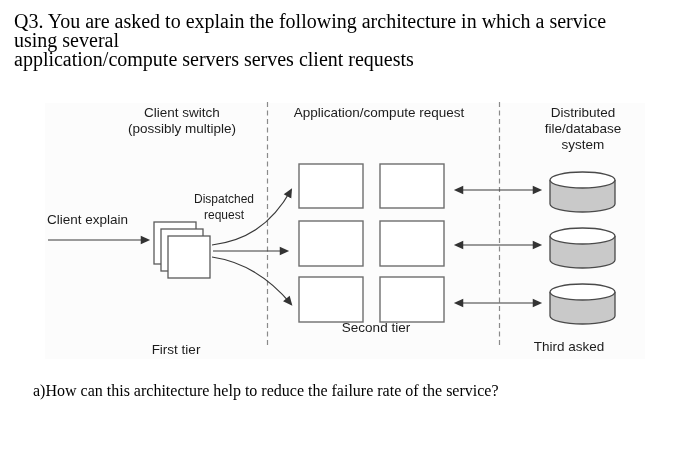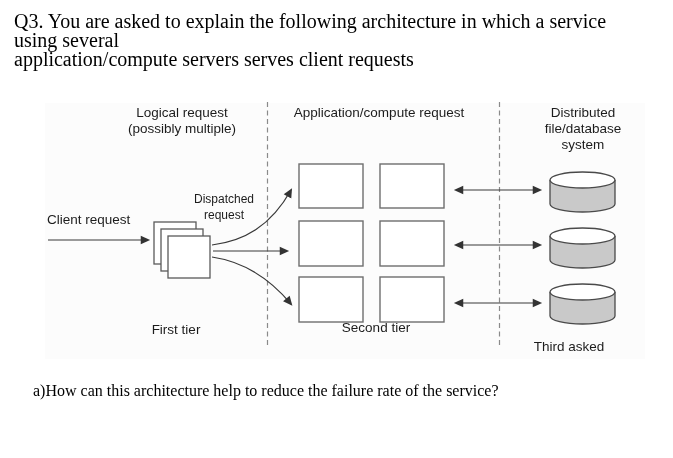--- a/index.html
+++ b/index.html
@@ -82,30 +82,30 @@
   <g>
     <path class="cyl-body" d="M550,236 V260 A32.5,8 0 0 0 615,260 V236" fill="#c9c9c9"></path>
     <ellipse class="cyl-top" cx="582.5" cy="236" rx="32.5" ry="8"></ellipse>
   </g>
   <g>
     <path class="cyl-body" d="M550,292 V316 A32.5,8 0 0 0 615,316 V292" fill="#c9c9c9"></path>
     <ellipse class="cyl-top" cx="582.5" cy="292" rx="32.5" ry="8"></ellipse>
   </g>
 </svg>
 
-<div class="lbl c" style="left:182px;top:105px;">Logical request
+<div class="lbl c" style="left:182px;top:105px;">Client switch
 (possibly multiple)</div>
 <div class="lbl c" style="left:379px;top:105px;">Application/compute request</div>
 <div class="lbl c" style="left:583px;top:105px;">Distributed
 file/database
 system</div>
 
-<div class="lbl" style="left:47px;top:212px;">Client request</div>
+<div class="lbl" style="left:47px;top:212px;">Client explain</div>
 <div class="lbl c dispatch" style="left:224px;top:191px;">Dispatched
 request</div>
 
-<div class="lbl c" style="left:176px;top:322px;text-align:right;">First tier</div>
+<div class="lbl c" style="left:176px;top:342px;text-align:right;">First tier</div>
 <div class="lbl c" style="left:376px;top:320px;">Second tier</div>
 <div class="lbl c" style="left:569px;top:339px;">Third asked</div>
 
 <div class="q-sub serif">
   <span>a)</span><span class="gap">How can this architecture help to reduce the failure rate of the service?</span>
 </div>
 
 </body></html>

